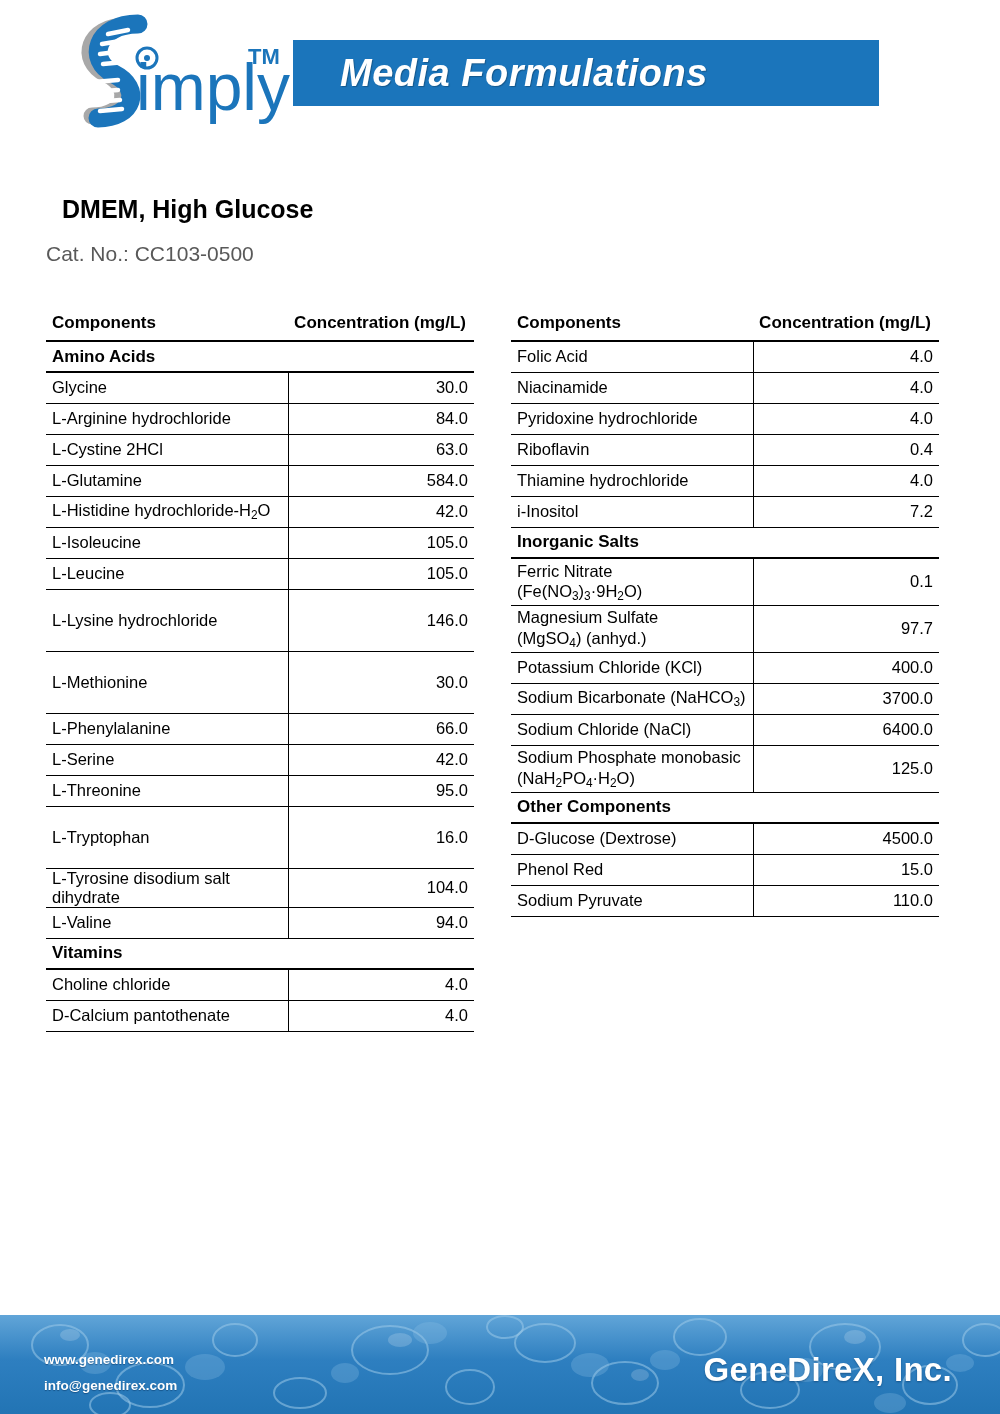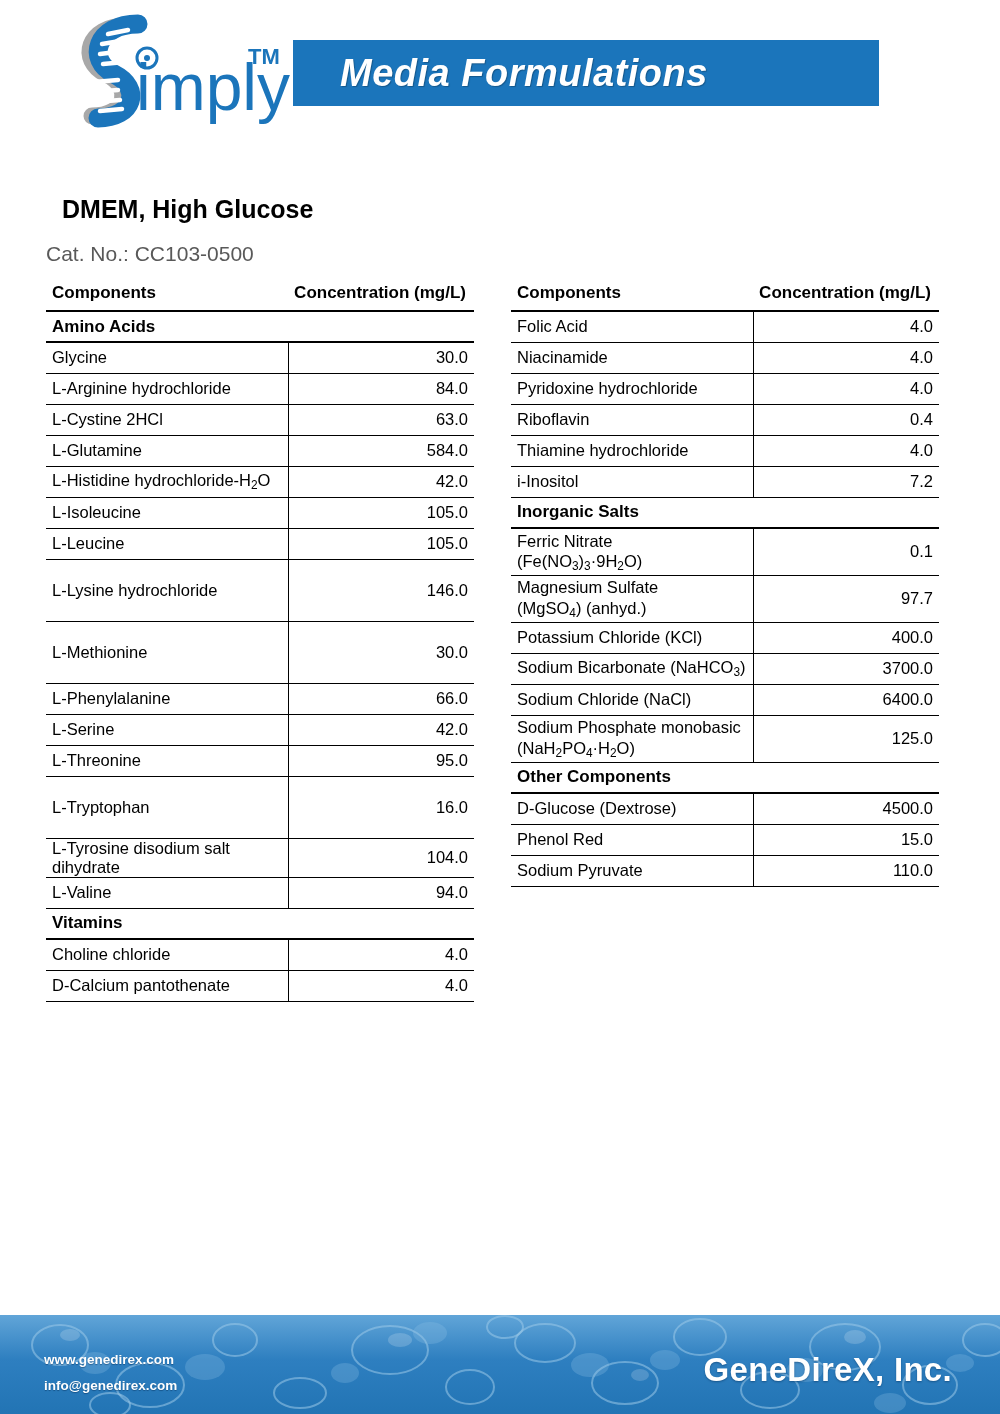--- a/index.html
+++ b/index.html
@@ -51,20 +51,21 @@
     position: absolute; top: 283px; left: 0; width: 1000px;
   }
   .tbl-wrap { position: absolute; top: 0; }
   .tbl-wrap.left  { left: 46px;  width: 428px; }
   .tbl-wrap.right { left: 511px; width: 428px; }
 
   table.media {
     width: 100%;
     border-collapse: collapse;
     font-size: 16.5px;
+    margin-top: 30px;
   }
   table.media th, table.media td {
     padding: 0 6px;
     vertical-align: middle;
   }
   
   tr.hdr th {
     font-weight: bold;
     font-size: 17px;
     padding-bottom: 7px;

